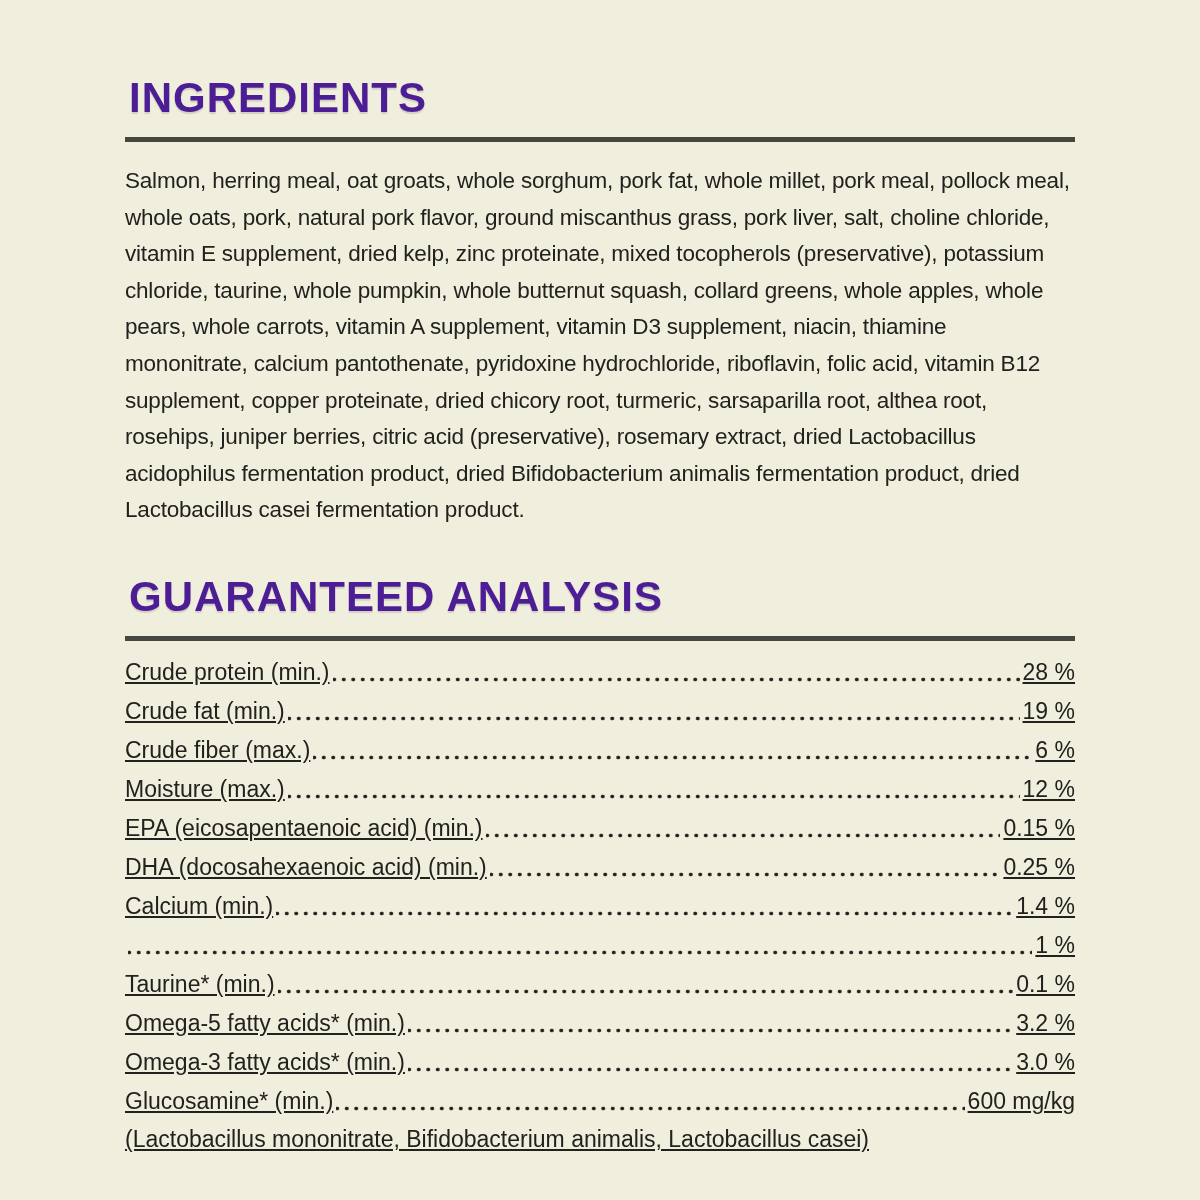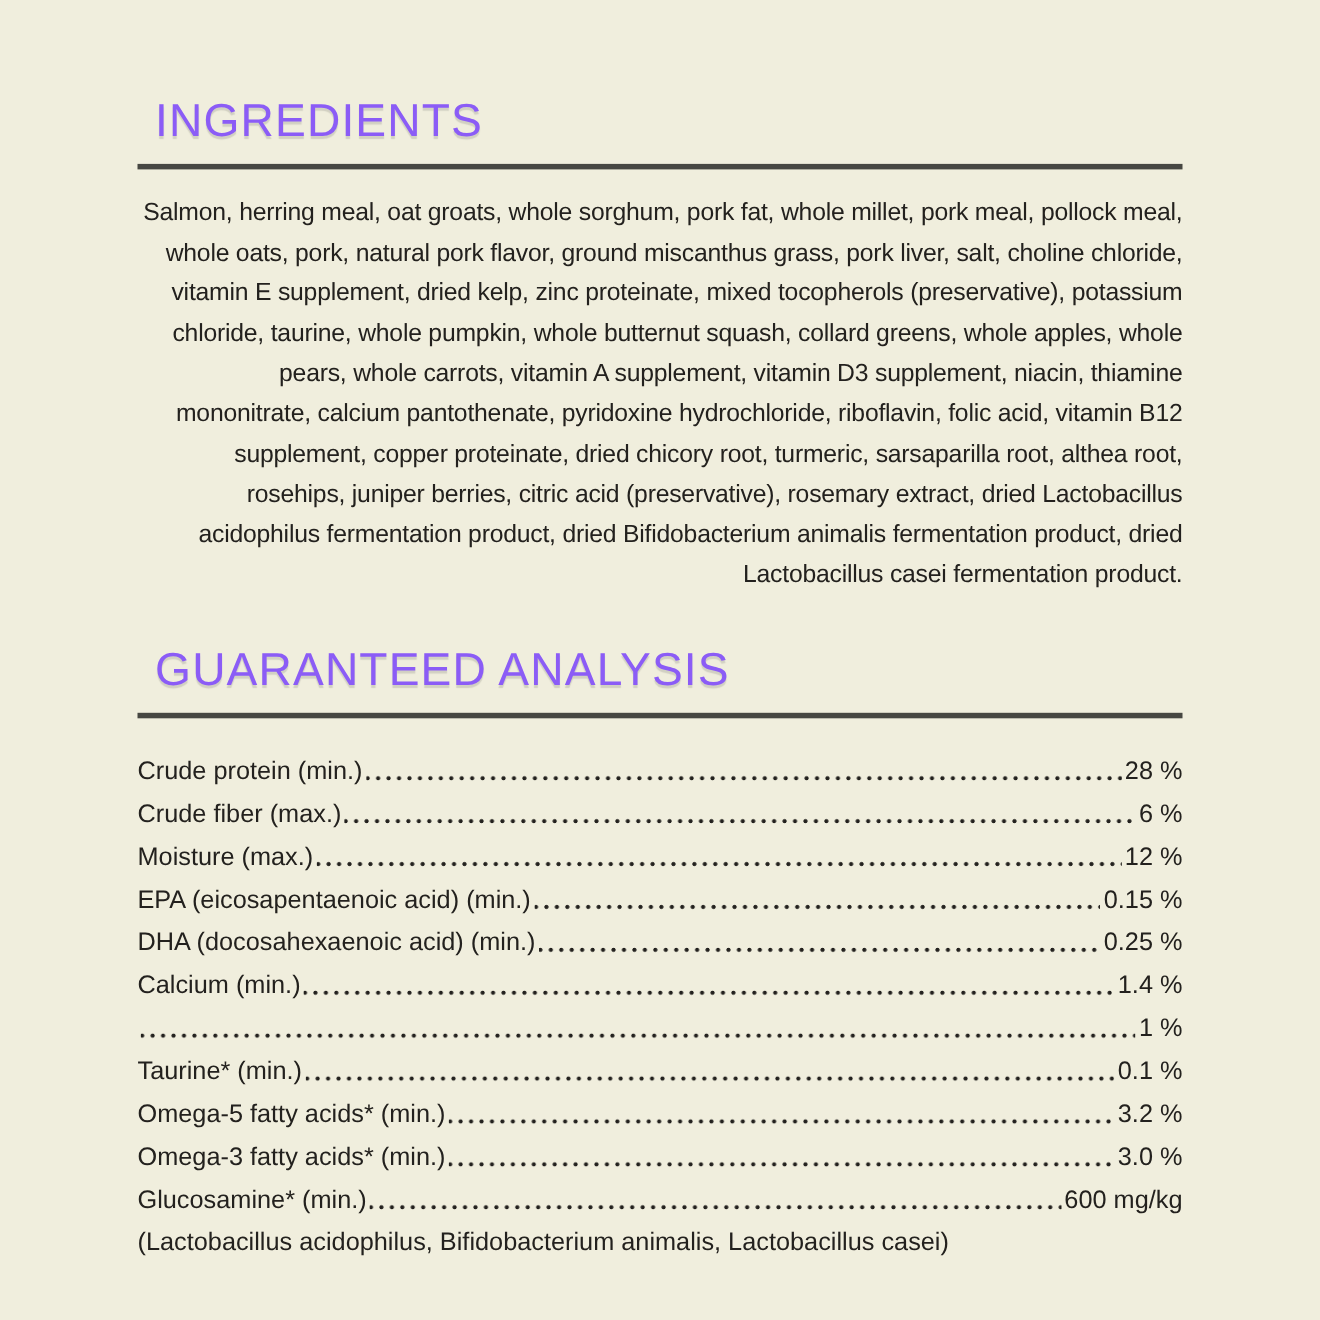--- a/index.html
+++ b/index.html
@@ -12,45 +12,45 @@
     color: #23211e;
     overflow: hidden;
   }
   .label-wrap {
     box-sizing: border-box;
     width: 1200px;
     height: 1200px;
     padding: 72px 125px 0 125px;
   }
   h1.section-title {
-    margin: 16px;
+    margin: 4px;
     font-size: 42px;
     line-height: 1.05;
-    font-weight: normal;
+    font-weight: bold;
     letter-spacing: 1px;
-    color: #8b5cf6;
+    color: #4c1d95;
     text-shadow: 0 2px 1px rgba(70,70,70,0.18);
   }
   .rule {
     height: 5px;
     background: #474742;
     margin-top: 17px;
   }
   p.ingredients-text {
     margin: 21px 0 0 0;
     font-size: 22.5px;
     line-height: 36.6px;
     letter-spacing: -0.2px;
-    text-align: right;
   }
   .ga-section {
     margin-top: 46px;
   }
   .ga-table {
-    margin-top: 28px;
+    margin-top: 12px;
+    text-decoration: underline;
   }
   .ga-row {
     display: flex;
     height: 39px;
   }
   .ga-label, .ga-value {
     white-space: nowrap;
     font-size: 23px;
     line-height: 39px;
   }
@@ -81,20 +81,25 @@
 
   <section class="ga-section">
     <h1 class="section-title">GUARANTEED ANALYSIS</h1>
     <div class="rule"></div>
 
     <div class="ga-table" id="ga-rows">
         <div class="ga-row">
           <span class="ga-label">Crude protein (min.)</span>
           <span class="ga-dots"></span>
           <span class="ga-value">28 %</span>
+        </div>
+        <div class="ga-row">
+          <span class="ga-label">Crude fat (min.)</span>
+          <span class="ga-dots"></span>
+          <span class="ga-value">19 %</span>
         </div>
         <div class="ga-row">
           <span class="ga-label">Crude fiber (max.)</span>
           <span class="ga-dots"></span>
           <span class="ga-value">6 %</span>
         </div>
         <div class="ga-row">
           <span class="ga-label">Moisture (max.)</span>
           <span class="ga-dots"></span>
           <span class="ga-value">12 %</span>
@@ -131,18 +136,18 @@
         <div class="ga-row">
           <span class="ga-label">Omega-3 fatty acids* (min.)</span>
           <span class="ga-dots"></span>
           <span class="ga-value">3.0 %</span>
         </div>
         <div class="ga-row">
           <span class="ga-label">Glucosamine* (min.)</span>
           <span class="ga-dots"></span>
           <span class="ga-value">600 mg/kg</span>
         </div>
-        <p class="ga-note">(Lactobacillus acidophilus, Bifidobacterium animalis, Lactobacillus casei)</p>
+        <p class="ga-note">(Lactobacillus mononitrate, Bifidobacterium animalis, Lactobacillus casei)</p>
       </div>
 
   </section>
 
 </div>
 
 </body></html>

